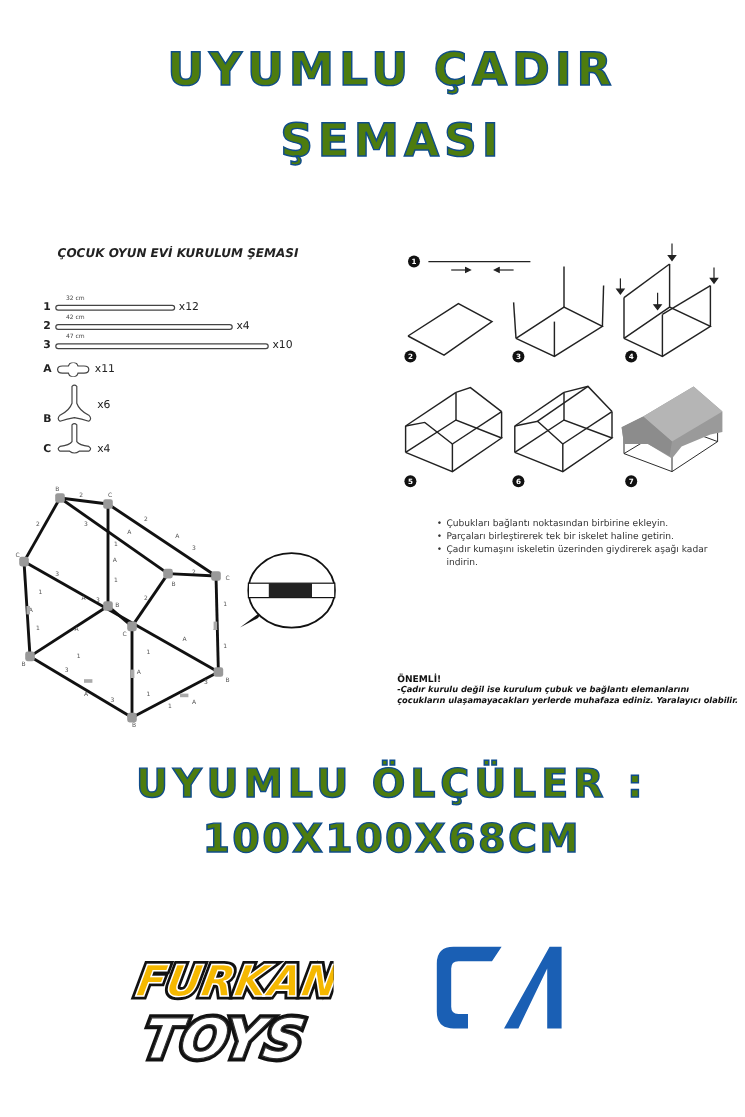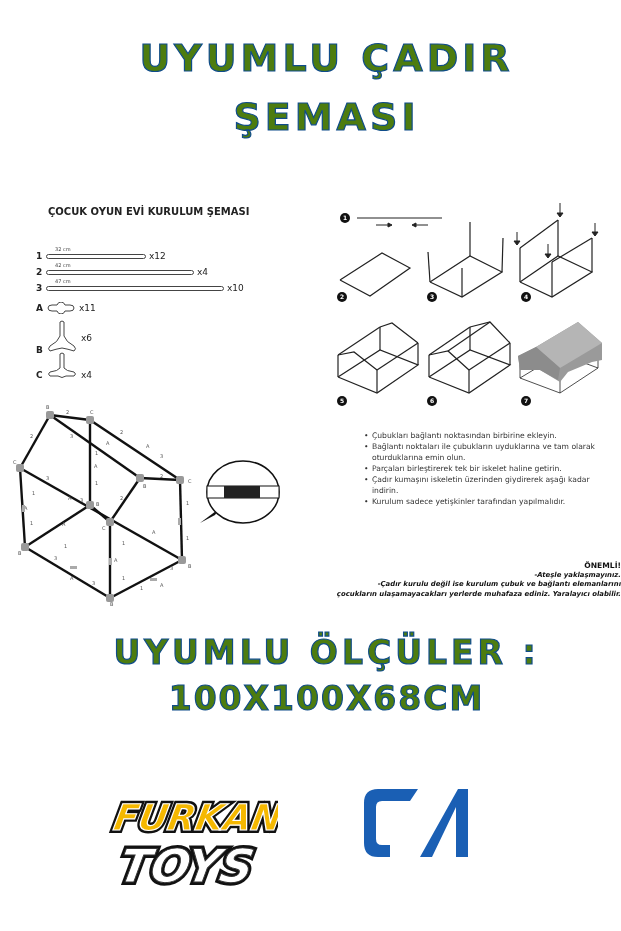--- a/index.html
+++ b/index.html
@@ -13,41 +13,41 @@
       -webkit-text-stroke: 1.2px #0f4c8a;
     }
     #title1 { top: 36px; font-size: 38px; }
     #title2 { top: 95px; font-size: 38px; }
     #dim1 { top: 633px; font-size: 33px; letter-spacing: 4px; }
     #dim2 { top: 679px; font-size: 33px; letter-spacing: 2px; }
 
     .scheme-title {
       position: absolute; left: 48px; top: 206px;
       font-family: "DejaVu Sans", sans-serif; font-weight: bold;
-      font-size: 10px; color: #222;
+      font-size: 10px; color: #222; font-style: italic;
     }
 
     .part-row { position: absolute; left: 36px; display: flex; align-items: center; }
     .part-label { font-size: 9px; font-weight: bold; width: 10px; color: #222; }
     .part-rod { height: 5px; border: 1.2px solid #444; border-radius: 3px; position: relative; }
     .rod-cm { position: absolute; left: 8px; top: -9px; font-size: 5px; color: #444; }
     .part-qty { font-size: 9px; margin-left: 3px; color: #222; }
 
     .instructions {
       position: absolute; left: 364px; top: 430px; width: 250px;
       font-size: 7.6px; line-height: 11px; color: #333;
     }
     .instructions h3 { font-size: 8px; font-weight: bold; margin-bottom: 8px; color: #111; }
     .instructions ul { list-style: none; padding-left: 0; }
     .instructions li { position: relative; padding-left: 8px; }
     .instructions li::before { content: "•"; position: absolute; left: 0; }
 
     .warning {
       position: absolute; left: 331px; top: 561px; width: 290px;
-      font-size: 6.9px; line-height: 9.5px; color: #111; text-align: right;
+      font-size: 6.9px; line-height: 9.5px; color: #111;
     }
     .warning .warn-title { font-weight: bold; font-size: 7.6px; }
     .warning .warn-line { font-weight: bold; font-style: italic; }
 
     .logo-furkan { position: absolute; left: 98px; top: 786px; width: 180px; height: 110px; }
     .logo-ca { position: absolute; left: 360px; top: 785px; width: 130px; height: 115px; }
     .ca-games {
       position: absolute; left: 4px; top: 78px; font-family: "Liberation Sans", sans-serif;
       font-size: 33px; color: #8a9097; letter-spacing: -0.5px;
     }
@@ -277,30 +277,27 @@
     <text x="196" y="99">4</text>
       <text x="12" y="203">5</text>
       <text x="102" y="203">6</text>
     <text x="196" y="203">7</text>
   </g>
 </svg>
 
 <div class="instructions">
   <ul>
     <li>Çubukları bağlantı noktasından birbirine ekleyin.</li>
-    <li>Bağlantı noktaları ile çubukların uyduklarına ve tam olarak oturduklarına emin olun.</li>
     <li>Parçaları birleştirerek tek bir iskelet haline getirin.</li>
     <li>Çadır kumaşını iskeletin üzerinden giydirerek aşağı kadar indirin.</li>
-    <li>Kurulum sadece yetişkinler tarafından yapılmalıdır.</li>
   </ul>
 </div>
 
 <div class="warning">
   <div class="warn-title">ÖNEMLİ!</div>
-  <div class="warn-line">-Ateşle yaklaşmayınız.</div>
   <div class="warn-line">-Çadır kurulu değil ise kurulum çubuk ve bağlantı elemanlarını</div>
   <div class="warn-line">çocukların ulaşamayacakları yerlerde muhafaza ediniz. Yaralayıcı olabilir.</div>
 </div>
 
 <div id="dim1" class="hero-title">UYUMLU ÖLÇÜLER :</div>
 <div id="dim2" class="hero-title">100X100X68CM</div>
 
 <svg class="logo-furkan" viewBox="0 0 180 110">
   <g font-family="DejaVu Sans, sans-serif" font-weight="900" font-style="italic" transform="skewX(-10)">
     <text x="22" y="44" font-size="36" fill="#111" stroke="#111" stroke-width="6">FURKAN</text>

